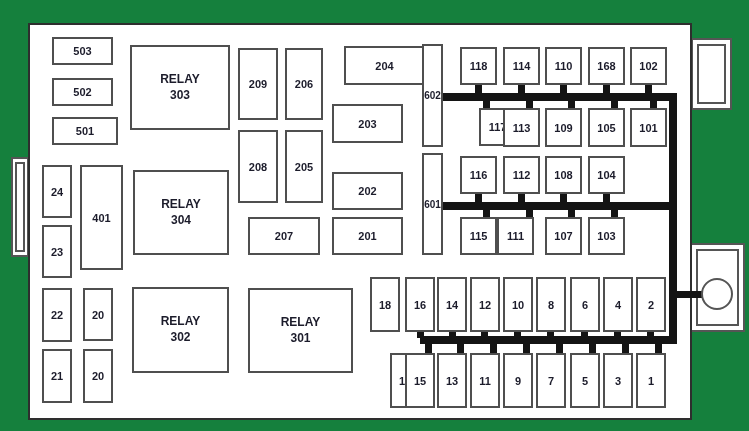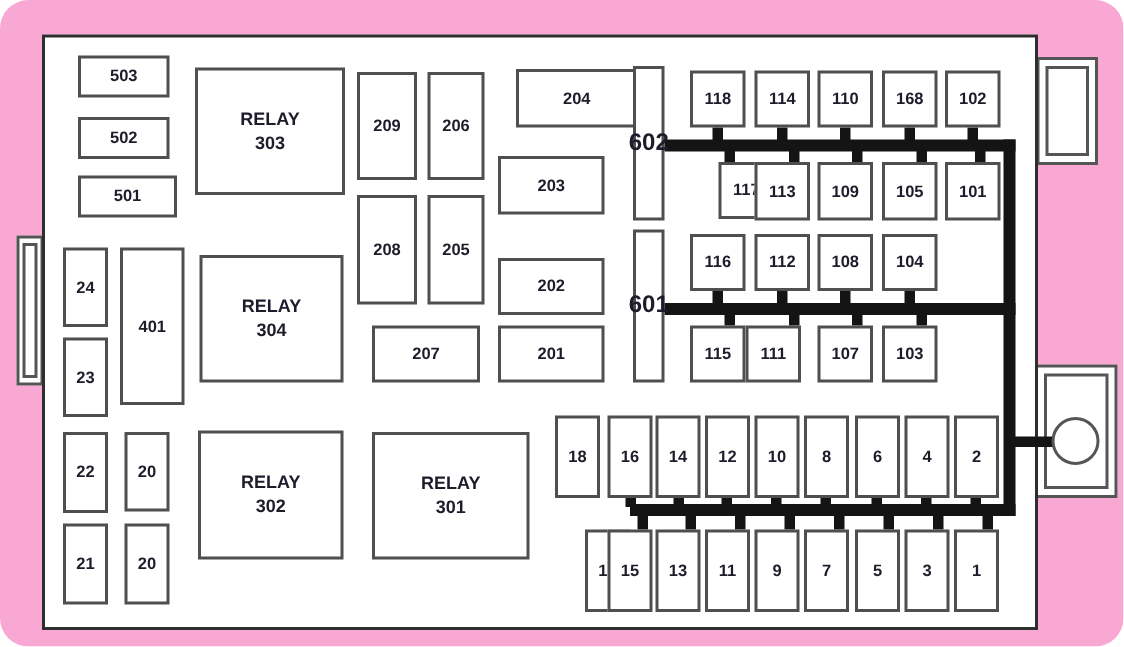--- a/index.html
+++ b/index.html
@@ -1,36 +1,36 @@
 <!DOCTYPE html>
 <html><head>
 <meta charset="utf-8">
 <style>
   html,body { margin:0; padding:0; background:#ffffff; }
   .canvas {
-    position:relative; width:749px; height:431px; background:#f9a8d4;
-    font-family:"Liberation Sans","DejaVu Sans",sans-serif; overflow:hidden;border-radius:19px;
+    position:relative; width:749px; height:431px; background:#15803d;
+    font-family:"Liberation Sans","DejaVu Sans",sans-serif; overflow:hidden;
   }
   .main-border {
     position:absolute; left:28px; top:23px; width:664px; height:397px;
     border:2px solid #2e2e2e; background:#ffffff; box-sizing:border-box; z-index:1;
   }
   .conn-rect {
     position:absolute; border:2px solid #555555; background:#ffffff; box-sizing:border-box; z-index:0;
   }
   .conn-inner { background:transparent; }
   .conn-circle { border-radius:50%; z-index:4; }
   .bus { position:absolute; background:#141414; z-index:2; }
   .fbox {
     position:absolute; border:2px solid #4f4f4f; background:#ffffff; box-sizing:border-box;
     display:flex; align-items:center; justify-content:center;
     font-weight:bold; font-size:11px; color:#1c1c2b; z-index:3; text-align:center;
   }
   .relay { flex-direction:column; font-size:12px; line-height:1.3; }
-  .busconn { font-size:16px; z-index:3; }
+  .busconn { font-size:10px; z-index:3; }
 </style>
 </head>
 <body>
 
 <div class="canvas">
 
   <div class="conn-rect" style="left:11px;top:157px;width:18px;height:100px"></div>
   <div class="conn-rect conn-inner" style="left:15px;top:162px;width:10px;height:90px"></div>
 
   <div class="conn-rect" style="left:691px;top:38px;width:41px;height:72px"></div>

